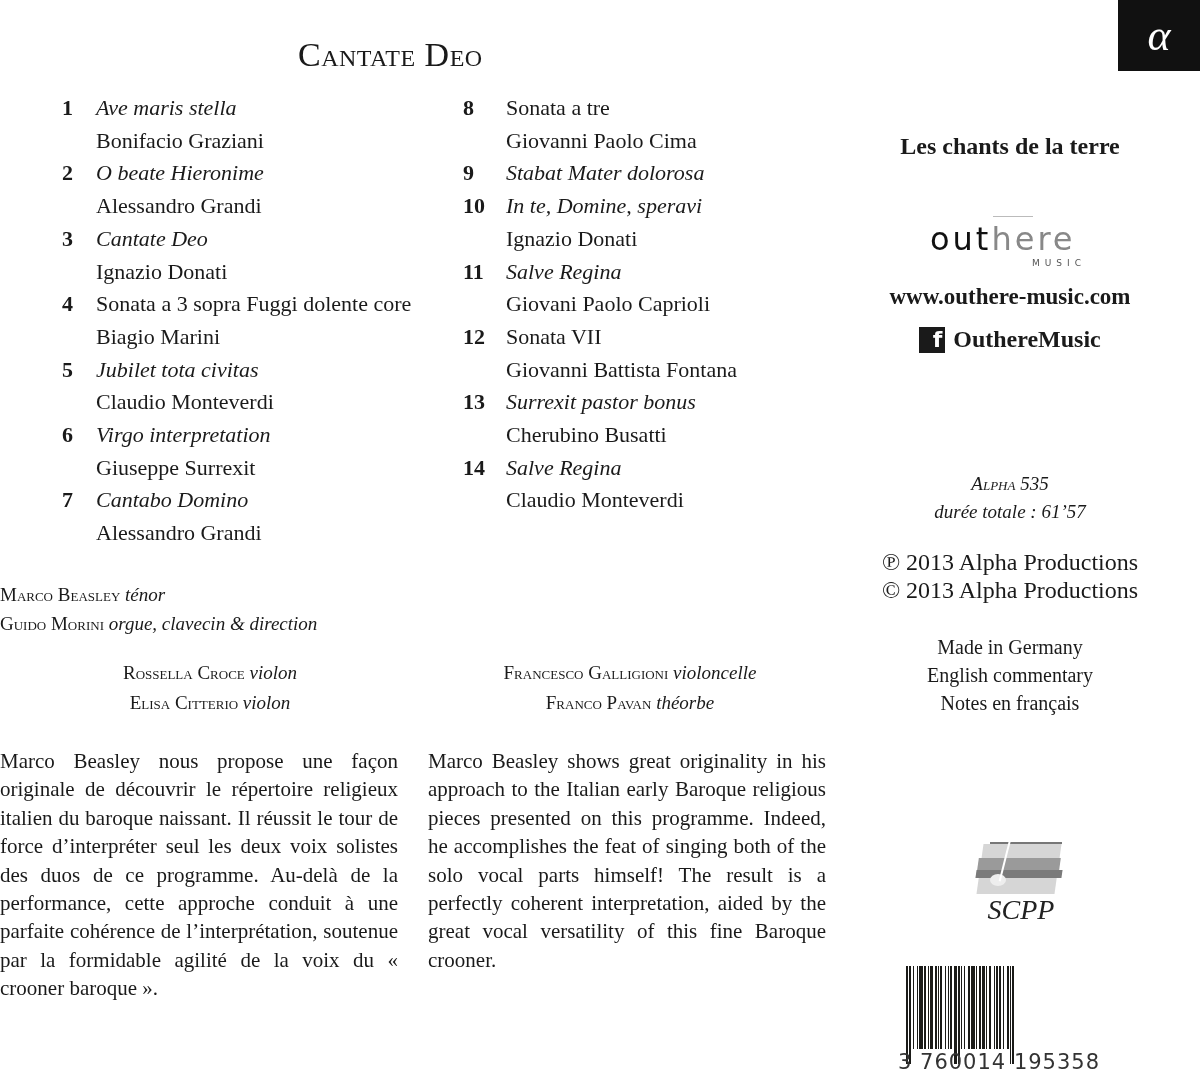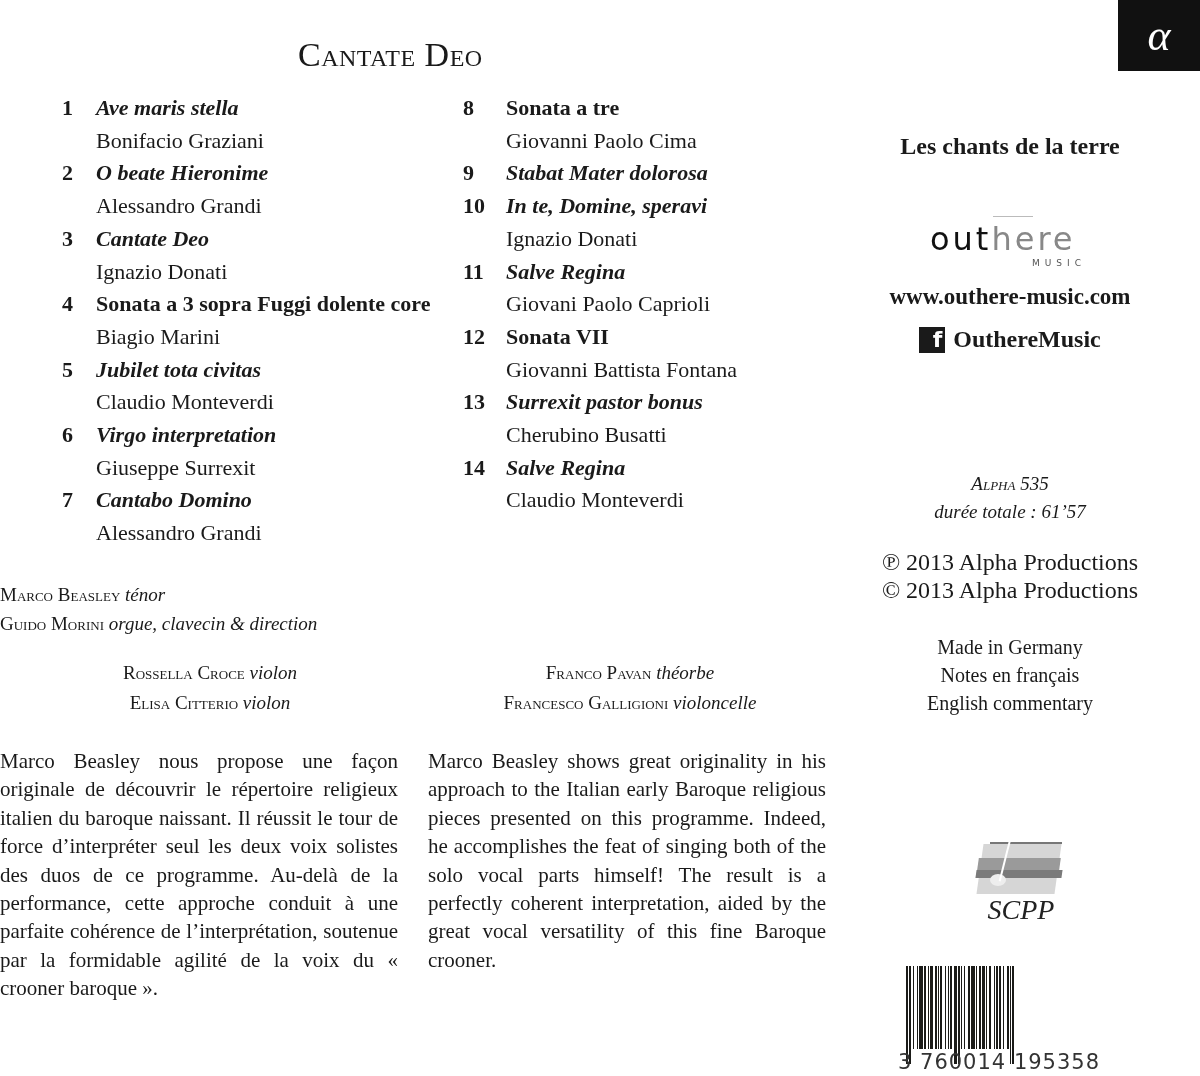--- a/index.html
+++ b/index.html
@@ -7,21 +7,21 @@
          font-family:"Liberation Serif","DejaVu Serif",serif; }
   .abs { position:absolute; }
   .title { left:298px; top:36px; font-size:34px; font-variant:small-caps; letter-spacing:0.5px; white-space:nowrap; }
   .alpha-box { left:1118px; top:0; width:82px; height:71px; background:#111; color:#fff;
                display:flex; align-items:center; justify-content:center; font-size:44px; font-style:italic; }
   .tracks { top:92px; font-size:22px; line-height:32.7px; }
   .tracks.left { left:62px; }
   .tracks.right { left:463px; }
   .track { position:relative; padding-left:34px; }
   .track .num { position:absolute; left:0; top:0; font-weight:bold; }
-  .track .piece { display:block; white-space:nowrap;font-weight:bold; }
+  .track .piece { display:block; white-space:nowrap; }
   .track .piece.it { font-style:italic; }
   .track .composer { display:block; white-space:nowrap; }
   .tracks.right .track { padding-left:43px; }
   .credits-main { left:0; width:830px; top:580px; text-align:left; font-size:19px; line-height:29px; }
   .credits-left { left:60px; width:300px; top:658px; text-align:center; font-size:19px; line-height:30px; }
   .credits-right { left:440px; width:380px; top:658px; text-align:center; font-size:19px; line-height:30px; }
   .sc { font-variant:small-caps; }
   .it { font-style:italic; }
   .para { top:747px; font-size:21px; line-height:28.4px; text-align:justify; }
   .para.fr { left:0px; width:398px; }
@@ -138,22 +138,22 @@
 
 <div class="abs credits-main">
   <div><span class="sc">Marco Beasley</span> <span class="it">ténor</span></div>
   <div><span class="sc">Guido Morini</span> <span class="it">orgue, clavecin &amp; direction</span></div>
 </div>
 <div class="abs credits-left">
   <div><span class="sc">Rossella Croce</span> <span class="it">violon</span></div>
   <div><span class="sc">Elisa Citterio</span> <span class="it">violon</span></div>
 </div>
 <div class="abs credits-right">
+  <div><span class="sc">Francesco Galligioni</span> <span class="it">violoncelle</span></div>
   <div><span class="sc">Franco Pavan</span> <span class="it">théorbe</span></div>
-  <div><span class="sc">Francesco Galligioni</span> <span class="it">violoncelle</span></div>
 </div>
 
 <div class="abs para fr">Marco Beasley nous propose une façon originale de découvrir le répertoire religieux italien du baroque naissant. Il réussit le tour de force d’interpréter seul les deux voix solistes des duos de ce programme. Au-delà de la performance, cette approche conduit à une parfaite cohérence de l’interprétation, soutenue par la formidable agilité de la voix du « crooner baroque ».</div>
 <div class="abs para en">Marco Beasley shows great originality in his approach to the Italian early Baroque religious pieces presented on this programme. Indeed, he accomplishes the feat of singing both of the solo vocal parts himself! The result is a perfectly coherent interpretation, aided by the great vocal versatility of this fine Baroque crooner.</div>
 
 <div class="abs side subtitle">Les chants de la terre</div>
 
 <div class="abs outhere">
   <div class="rule"></div>
   <div class="word"><span class="out">out</span><span class="here">here</span></div>
@@ -169,22 +169,22 @@
 <div class="abs side cat">
   <div class="sc">Alpha 535</div>
   <div>durée totale : 61’57</div>
 </div>
 <div class="abs side rights">
   <div>℗ 2013 Alpha Productions</div>
   <div>© 2013 Alpha Productions</div>
 </div>
 <div class="abs side made">
   <div>Made in Germany</div>
+  <div>English commentary</div>
   <div>Notes en français</div>
-  <div>English commentary</div>
 </div>
 
 <div class="abs scpp">
   <div class="plate"></div>
   <div class="wave1"></div>
   <div class="wave2"></div>
   <div class="band1"></div>
   <div class="note"></div>
   <div class="stem"></div>
   <div class="label">SCPP</div>

